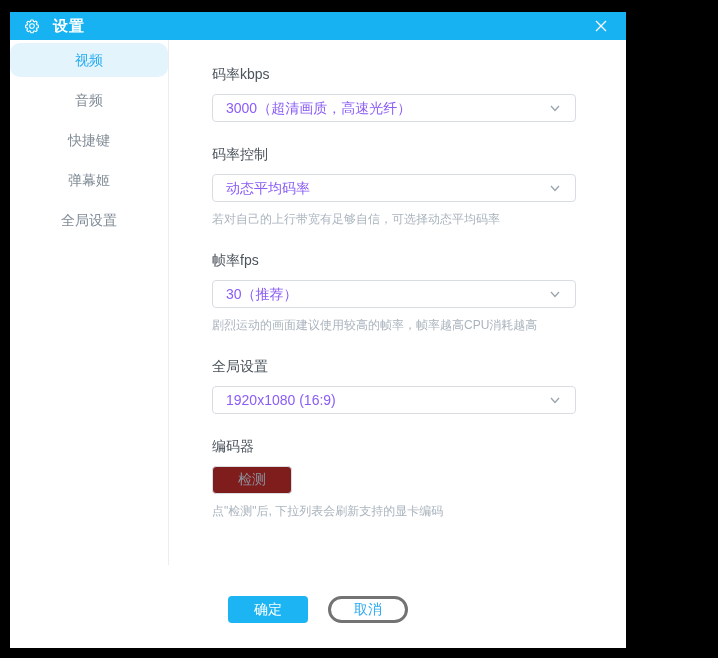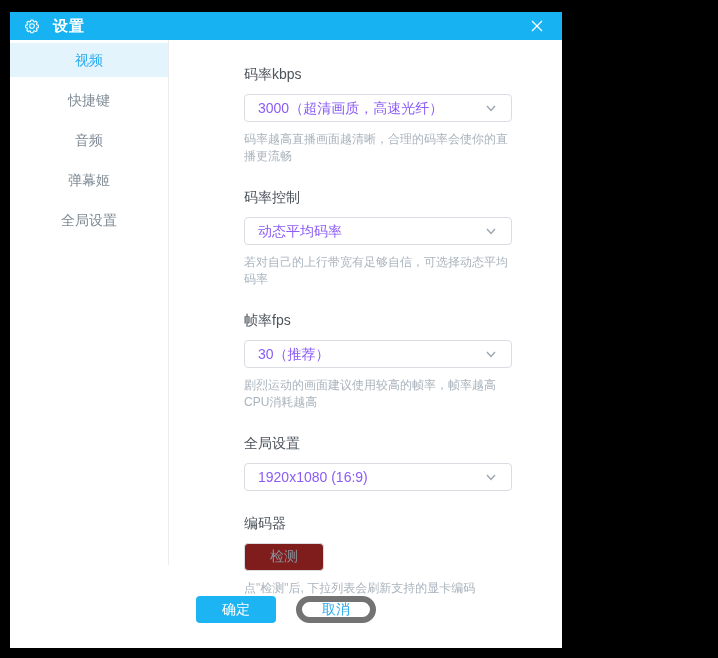--- a/index.html
+++ b/index.html
@@ -5,21 +5,21 @@
   html,body{margin:0;padding:0;}
   body{
     width:718px;height:658px;
     background:#000;
     position:relative;
     font-family:"Liberation Sans","DejaVu Sans",sans-serif;
     overflow:hidden;
   }
   .window{
     position:absolute;left:10px;top:12px;
-    width:552px;height:636px;
+    width:616px;height:636px;
     background:#fff;
     display:flex;flex-direction:column;
     box-shadow:0 0 14px 2px rgba(0,0,0,.85);
   }
   
   .titlebar{
     height:28px;flex:0 0 28px;
     background:#16b2f2;
     display:flex;align-items:center;
     padding:0 14px;
@@ -38,24 +38,25 @@
   .win-body{flex:1;display:flex;position:relative;}
   .sidebar{width:158px;flex:0 0 158px;padding-top:3px;}
   .side-divider{
     position:absolute;left:158px;top:0;width:1px;height:525px;
     background:#ededef;
   }
   .side-item{
     height:34px;line-height:34px;margin-bottom:6px;
     text-align:center;font-size:14px;color:#808c96;
     cursor:pointer;
+    border-radius:10px;
   }
   .side-item.active{background:#e4f4fc;color:#29abf1;}
   
-  .content{flex:1;padding:24px 50px 0 76px;}
+  .content{flex:1;padding:24px 50px 0 44px;}
   .section{margin-bottom:22px;}
   .sec-label{font-size:14px;color:#4b535b;line-height:20px;margin-bottom:10px;}
   .sec-row{display:flex;gap:13px;}
   .select{
     flex:1;height:28px;box-sizing:border-box;
     border:1px solid #d9dde2;border-radius:4px;
     display:flex;align-items:center;
     padding:0 13px;cursor:pointer;background:#fff;
   }
   .select .sel-value{flex:1;font-size:14px;color:#8b5cf6;line-height:1;}
@@ -72,21 +73,21 @@
   .footer{
     position:absolute;left:0;right:0;bottom:25px;
     display:flex;justify-content:center;gap:20px;
   }
   .btn{
     width:80px;height:27px;box-sizing:border-box;
     font-size:14px;display:flex;align-items:center;justify-content:center;
     cursor:pointer;font-family:inherit;
   }
   .btn-confirm{background:#1cb4f3;color:#fff;border:none;border-radius:4px;}
-  .btn-cancel{background:#fff;color:#2baaf0;border:6px solid #737373;border-radius:14px;}
+  .btn-cancel{background:#fff;color:#2baaf0;border:3px solid #737373;border-radius:14px;}
 </style>
 </head>
 <body>
 
 <div class="window">
 
   <div class="titlebar">
     <span class="gear">
       <svg width="16" height="16" viewBox="0 0 24 24">
         <path d="M12 8.5a3.5 3.5 0 1 0 0 7 3.5 3.5 0 0 0 0-7zm8.94 2.11l-1.73-.3a7 7 0 0 0-.63-1.53l1.01-1.43a.8.8 0 0 0-.09-1.03l-1.32-1.32a.8.8 0 0 0-1.03-.09l-1.43 1.01a7 7 0 0 0-1.53-.63l-.3-1.73A.8.8 0 0 0 13.1 3h-2.2a.8.8 0 0 0-.79.66l-.3 1.73a7 7 0 0 0-1.53.63L6.85 5.01a.8.8 0 0 0-1.03.09L4.5 6.42a.8.8 0 0 0-.09 1.03l1.01 1.43a7 7 0 0 0-.63 1.53l-1.73.3a.8.8 0 0 0-.66.79v2.2c0 .39.28.72.66.79l1.73.3c.15.54.36 1.05.63 1.53l-1.01 1.43a.8.8 0 0 0 .09 1.03l1.32 1.32c.28.28.71.31 1.03.09l1.43-1.01c.48.27.99.48 1.53.63l.3 1.73c.07.38.4.66.79.66h2.2c.39 0 .72-.28.79-.66l.3-1.73a7 7 0 0 0 1.53-.63l1.43 1.01c.32.22.75.19 1.03-.09l1.32-1.32a.8.8 0 0 0 .09-1.03l-1.01-1.43c.27-.48.48-.99.63-1.53l1.73-.3a.8.8 0 0 0 .66-.79v-2.2a.8.8 0 0 0-.66-.79z" fill="none" stroke="#ffffff" stroke-width="1.6"></path>
@@ -100,39 +101,38 @@
         <line x1="12" y1="2" x2="2" y2="12" stroke="#fff" stroke-width="1.2"></line>
       </svg>
     </span>
   </div>
 
   <div class="win-body">
     <div class="side-divider"></div>
 
     <div class="sidebar">
       <div class="side-item active">视频</div>
+      <div class="side-item">音频</div>
       <div class="side-item">快捷键</div>
-      <div class="side-item">音频</div>
       <div class="side-item">弹幕姬</div>
       <div class="side-item">全局设置</div>
     </div>
 
     <div class="content">
 
       <div class="section">
         <div class="sec-label">码率kbps</div>
         <div class="sec-row">
           <div class="select">
             <span class="sel-value">3000（超清画质，高速光纤）</span>
             <svg class="chev" width="14" height="14" viewBox="0 0 14 14">
               <polyline points="3,5 7,9.5 11,5" fill="none" stroke="#9aa4ad" stroke-width="1.3"></polyline>
             </svg>
           </div>
         </div>
-        <div class="helper">码率越高直播画面越清晰，合理的码率会使你的直播更流畅</div>
       </div>
 
       <div class="section">
         <div class="sec-label">码率控制</div>
         <div class="sec-row">
           <div class="select">
             <span class="sel-value">动态平均码率</span>
             <svg class="chev" width="14" height="14" viewBox="0 0 14 14">
               <polyline points="3,5 7,9.5 11,5" fill="none" stroke="#9aa4ad" stroke-width="1.3"></polyline>
             </svg>

